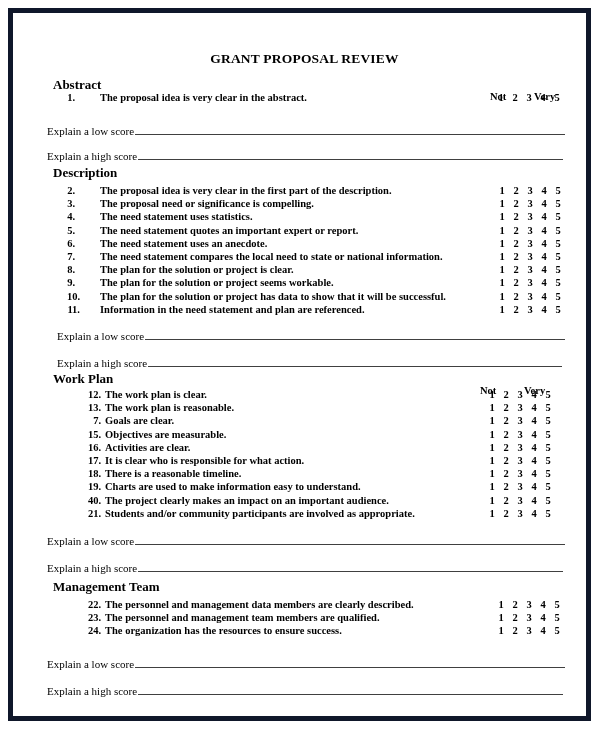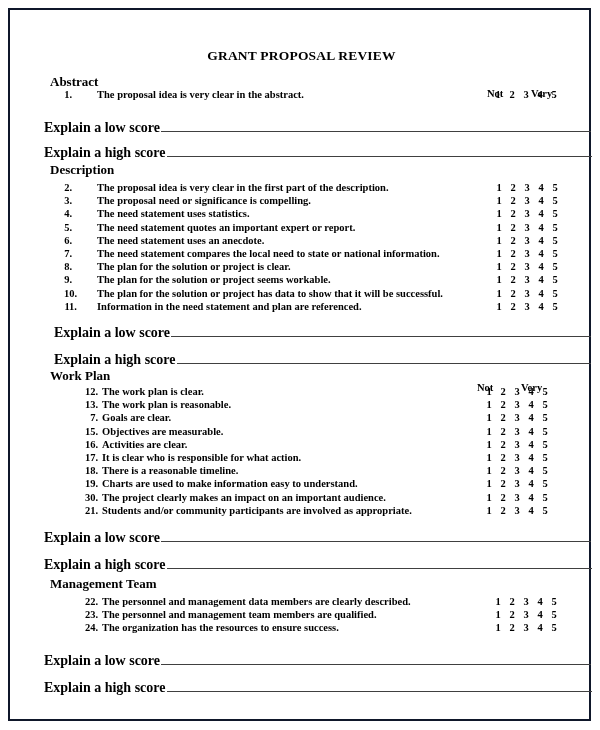--- a/index.html
+++ b/index.html
@@ -15,21 +15,21 @@
     color: #000000;
     overflow: hidden;
   }
 
   .page {
     position: absolute;
     left: 8px;
     top: 8px;
     width: 583px;
     height: 713px;
-    border: 2px solid #0f172a;
+    border: 5px solid #0f172a;
     background: #ffffff;
     box-sizing: border-box;
   }
 
   .sheet {
     position: absolute;
     left: 0;
     top: 0;
     width: 583px;
     height: 713px;
@@ -126,22 +126,22 @@
   .tight  .num { left: 53px; width: 19px; margin-left: 16px; }
   .tight  .txt { left: 75px; }
 
   
   .explain {
     position: absolute;
     height: 15px;
     white-space: nowrap;
   }
   .explain .lbl {
-    font-size: 14px;
-    font-weight: bold;
+    font-size: 11px;
+    font-weight: normal;
     display: inline-block;
     vertical-align: baseline;
   }
   .explain .rule {
     display: inline-block;
     vertical-align: baseline;
     border-bottom: 1.3px solid #404040;
     height: 10px;
     margin-left: 1px;
   }
@@ -341,21 +341,21 @@
 
         <div class="item tight">
           <span class="num">19.</span>
           <span class="txt">Charts are used to make information easy to understand.</span>
           <span class="scale" style="left:472px;">
             <span>1</span><span>2</span><span>3</span><span>4</span><span>5</span>
           </span>
         </div>
 
         <div class="item tight">
-          <span class="num">30.</span>
+          <span class="num">40.</span>
           <span class="txt">The project clearly makes an impact on an important audience.</span>
           <span class="scale" style="left:472px;">
             <span>1</span><span>2</span><span>3</span><span>4</span><span>5</span>
           </span>
         </div>
 
         <div class="item tight">
           <span class="num">21.</span>
           <span class="txt">Students and/or community participants are involved as appropriate.</span>
           <span class="scale" style="left:472px;">

